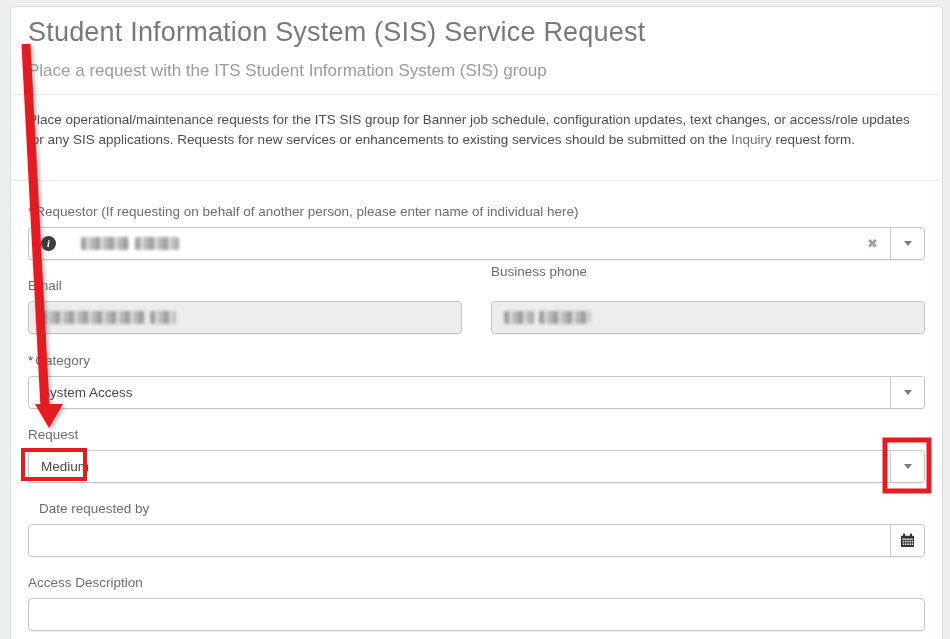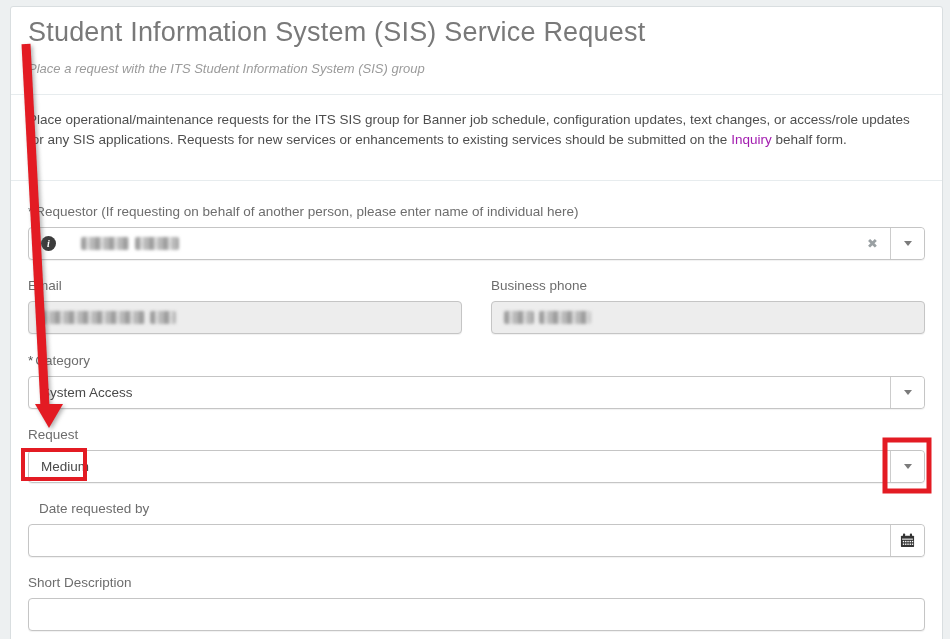--- a/index.html
+++ b/index.html
@@ -13,37 +13,37 @@
     position:absolute; left:10px; top:6px; width:933px; height:640px;
     background:#ffffff; border:1px solid #d9dee0; border-radius:3px;
   }
   .page-title {
     position:absolute; left:17px; top:10px; margin:0;
     font-size:27px; font-weight:400; color:#797979; letter-spacing:.2px;
     white-space:nowrap;
   }
   .page-subtitle {
     position:absolute; left:17px; top:54px;
-    font-size:13px; color:#9b9b9b; white-space:nowrap;font-style:italic;
+    font-size:17px; color:#9b9b9b; white-space:nowrap;
   }
   .divider { position:absolute; left:0; width:100%; height:1px; background:#e7ecee; }
   .divider-1 { top:87px; }
   .divider-2 { top:173px; }
   .description {
     position:absolute; left:17px; top:103px; width:888px;
     font-size:13.5px; line-height:20px; color:#4e4e4e;
   }
-  .description a { color:#a21caf; text-decoration:none; cursor:pointer; }
+  .description a { color:#737373; text-decoration:none; cursor:pointer; }
   .form-label {
     position:absolute; font-size:13.5px; color:#6d6d6d; white-space:nowrap;
   }
   .req-mark { color:#555; margin-right:2px; }
   .l-requestor { left:17px; top:197px; }
   .l-email     { left:17px;  top:271px; }
-  .l-phone     { left:480px; top:271px; }
+  .l-phone     { left:480px; top:257px; }
   .l-category  { left:17px; top:346px; }
   .l-priority  { left:17px; top:420px; }
   .l-date      { left:28px; top:494px; }
   .l-shortdesc { left:17px; top:568px; }
 
   .field {
     position:absolute; background:#fff;
     border:1px solid #c5c5c5; border-radius:4px;
     box-shadow:0 1px 1px rgba(0,0,0,0.06);
     display:flex; align-items:center;
@@ -107,21 +107,21 @@
 </style>
 </head>
 <body>
 
 <div class="panel">
 
   <h1 class="page-title">Student Information System (SIS) Service Request</h1>
   <div class="page-subtitle">Place a request with the ITS Student Information System (SIS) group</div>
   <div class="divider divider-1"></div>
 
-  <div class="description"><span>Place operational/maintenance requests for the ITS SIS group for Banner job schedule, configuration updates, text changes, or access/role updates for any SIS applications. Requests for new services or enhancements to existing services should be submitted on the </span><a>Inquiry</a><span> behalf form.</span></div>
+  <div class="description"><span>Place operational/maintenance requests for the ITS SIS group for Banner job schedule, configuration updates, text changes, or access/role updates for any SIS applications. Requests for new services or enhancements to existing services should be submitted on the </span><a>Inquiry</a><span> request form.</span></div>
 
   <div class="divider divider-2"></div>
 
   <div class="form-label l-requestor"><span class="req-mark">*</span><span>Requestor (If requesting on behalf of another person, please enter name of individual here)</span></div>
   <div class="field f-requestor">
     <span class="info-badge">i</span>
     <span class="redacted red-1"></span>
     <span class="redacted red-1b"></span>
     <span class="spacer"></span>
     <span class="clear-x">✖</span>
@@ -178,21 +178,21 @@
           <rect x="3" y="11.2" width="1.5" height="1.5"></rect>
           <rect x="5.4" y="11.2" width="1.5" height="1.5"></rect>
           <rect x="7.8" y="11.2" width="1.5" height="1.5"></rect>
           <rect x="10.2" y="11.2" width="1.5" height="1.5"></rect>
           <rect x="12.6" y="11.2" width="1.5" height="1.5"></rect>
         </g>
       </svg>
     </span>
   </div>
 
-  <div class="form-label l-shortdesc">Short Description</div>
+  <div class="form-label l-shortdesc">Access Description</div>
   <div class="field f-shortdesc">
     <input type="text" value="" style="">
   </div>
 
 </div>
 
 <svg class="annotation-layer" viewBox="0 0 950 639">
   <g style="filter:drop-shadow(2px 2px 2px rgba(80,80,80,0.45));">
     <line x1="26" y1="44" x2="45" y2="407" stroke="#e31b23" stroke-width="9"></line>
     <polygon points="35,404 63,404 49,428" fill="#e31b23"></polygon>

